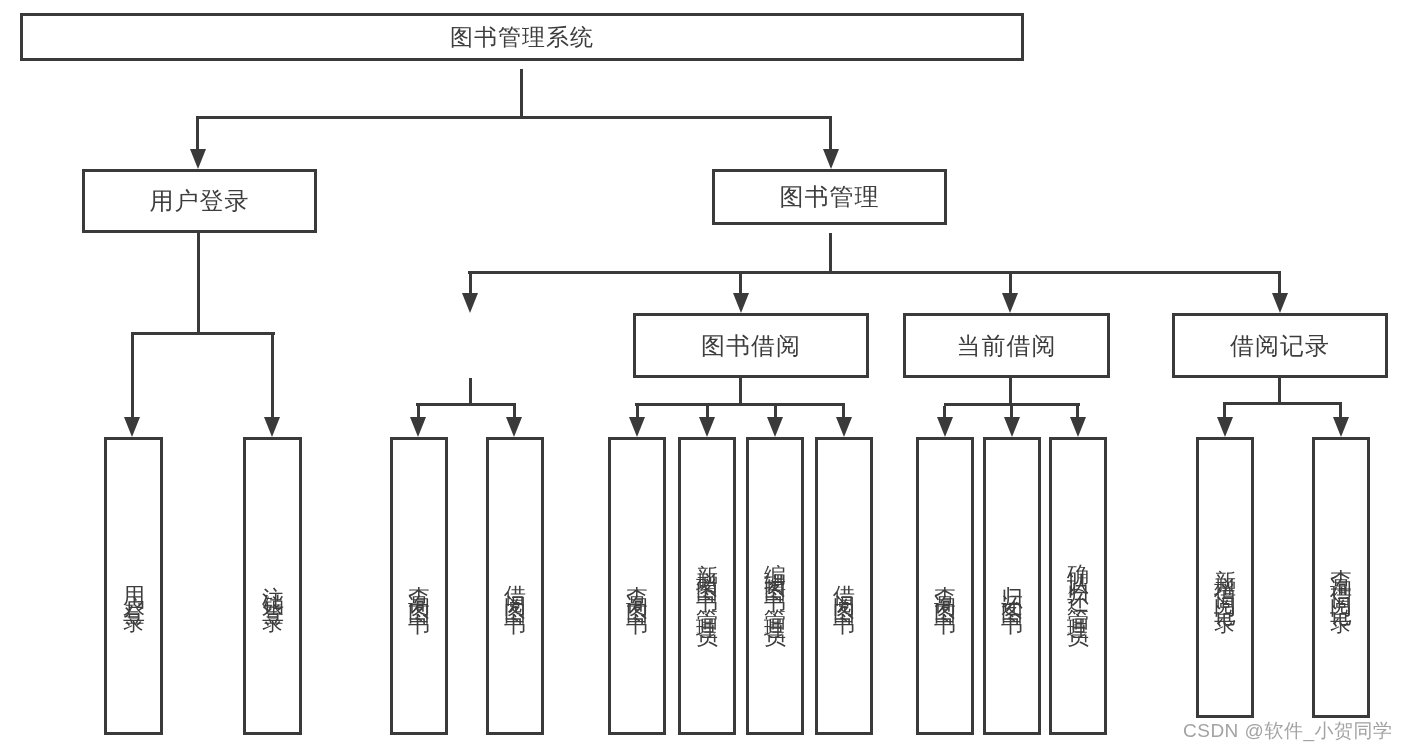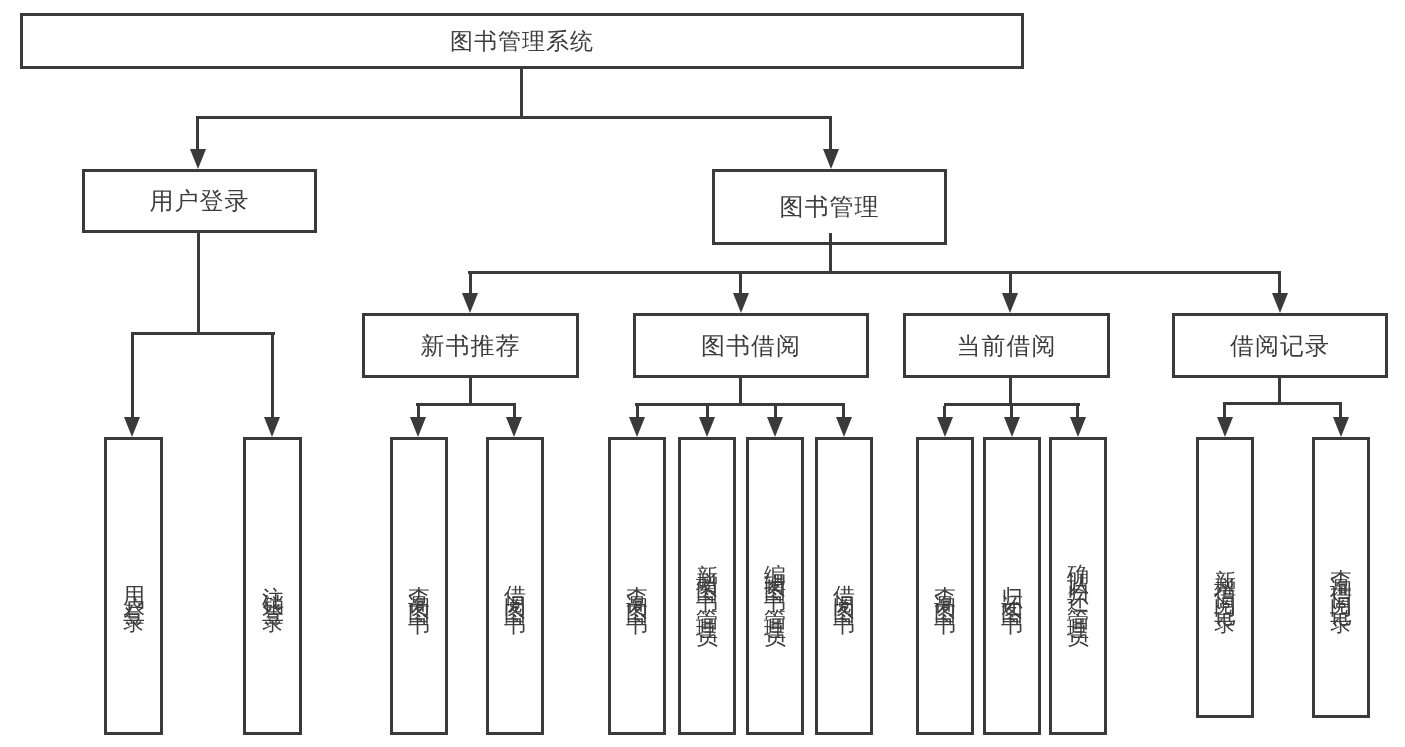--- a/index.html
+++ b/index.html
@@ -50,51 +50,50 @@
     color: #a3a3a3;
     letter-spacing: 0.5px;
     white-space: nowrap;
   }
 </style>
 </head>
 <body>
 
 <div class="canvas">
 
-  <div class="box h root" style="left:20px; top:13px; width:1004px; height:56px;">图书管理系统</div>
+  <div class="box h root" style="left:20px; top:13px; width:1004px; height:48px;">图书管理系统</div>
 
   <div class="line" style="left:520px; top:69px; width:3px; height:50px;"></div>
   <div class="line" style="left:196px; top:116px; width:636px; height:3px;"></div>
   <div class="line" style="left:196px; top:119px; width:3px; height:34px;"></div>
   <div class="line" style="left:829px; top:119px; width:3px; height:34px;"></div>
   <div class="arrow" style="left:190px; top:149px;"></div>
   <div class="arrow" style="left:823px; top:149px;"></div>
 
   <div class="box h" style="left:82px; top:169px; width:235px; height:64px;">用户登录</div>
-  <div class="box h" style="left:712px; top:169px; width:235px; height:76px;">图书管理</div>
+  <div class="box h" style="left:712px; top:169px; width:235px; height:56px;">图书管理</div>
 
   <div class="line" style="left:197px; top:233px; width:3px; height:101px;"></div>
   <div class="line" style="left:131px; top:332px; width:144px; height:3px;"></div>
   <div class="line" style="left:131px; top:335px; width:3px; height:84px;"></div>
   <div class="line" style="left:271px; top:335px; width:3px; height:84px;"></div>
   <div class="arrow" style="left:124px; top:417px;"></div>
   <div class="arrow" style="left:264px; top:417px;"></div>
 
   <div class="line" style="left:829px; top:233px; width:3px; height:40px;"></div>
   <div class="line" style="left:468px; top:271px; width:813px; height:3px;"></div>
   <div class="line" style="left:469px; top:274px; width:3px; height:21px;"></div>
   <div class="line" style="left:739px; top:274px; width:3px; height:21px;"></div>
   <div class="line" style="left:1009px; top:274px; width:3px; height:21px;"></div>
   <div class="line" style="left:1278px; top:274px; width:3px; height:21px;"></div>
   <div class="arrow" style="left:462px; top:293px;"></div>
   <div class="arrow" style="left:733px; top:293px;"></div>
   <div class="arrow" style="left:1002px; top:293px;"></div>
   <div class="arrow" style="left:1272px; top:293px;"></div>
 
-  <div class="box h" style="left:362px; top:313px; width:217px; height:65px;">新书推荐</div>
   <div class="box h" style="left:633px; top:313px; width:236px; height:65px;">图书借阅</div>
   <div class="box h" style="left:903px; top:313px; width:207px; height:65px;">当前借阅</div>
   <div class="box h" style="left:1172px; top:313px; width:216px; height:65px;">借阅记录</div>
 
   <div class="line" style="left:469px; top:378px; width:3px; height:27px;"></div>
   <div class="line" style="left:416px; top:403px; width:100px; height:3px;"></div>
   <div class="line" style="left:417px; top:406px; width:3px; height:13px;"></div>
   <div class="line" style="left:513px; top:406px; width:3px; height:13px;"></div>
   <div class="arrow" style="left:410px; top:417px;"></div>
   <div class="arrow" style="left:506px; top:417px;"></div>
@@ -137,14 +136,15 @@
   <div class="box v" style="left:746px; top:437px; width:58px; height:298px;">编辑图书（管理员）</div>
   <div class="box v" style="left:815px; top:437px; width:58px; height:298px;">借阅图书</div>
 
   <div class="box v" style="left:916px; top:437px; width:58px; height:298px;">查询图书</div>
   <div class="box v" style="left:983px; top:437px; width:58px; height:298px;">归还图书</div>
   <div class="box v" style="left:1049px; top:437px; width:58px; height:298px;">确认归还（管理员）</div>
 
   <div class="box v" style="left:1196px; top:437px; width:58px; height:281px;">新增借阅记录</div>
   <div class="box v" style="left:1312px; top:437px; width:58px; height:281px;">查询借阅记录</div>
 
+  <div class="watermark">CSDN @软件_小贺同学</div>
 
 </div>
 
 </body></html>

